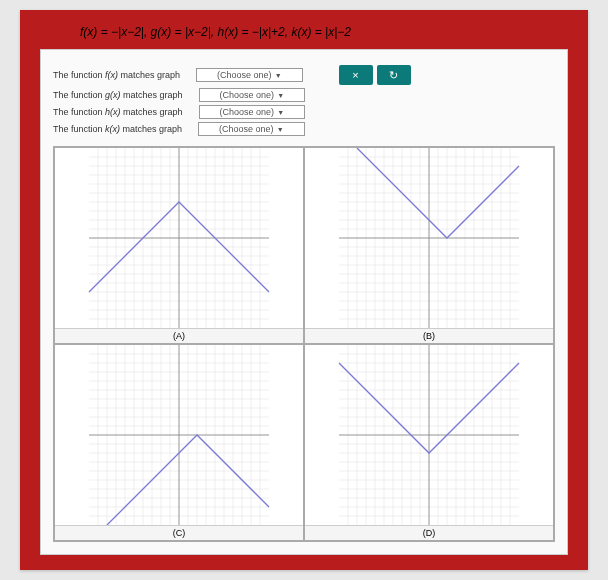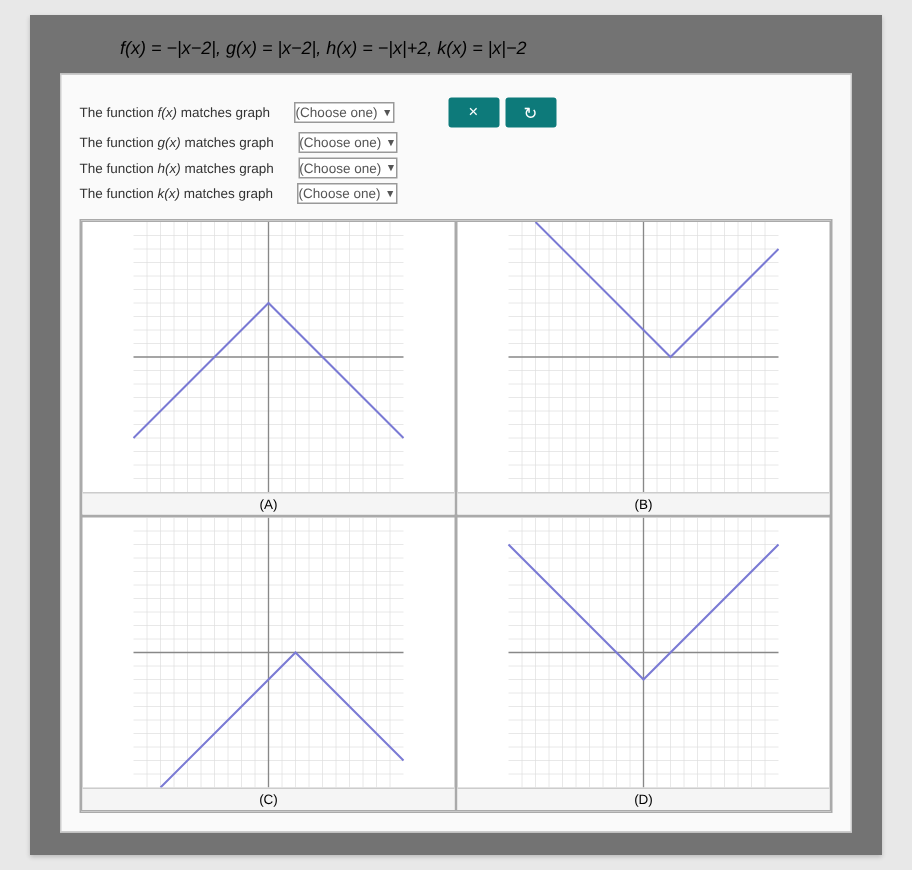--- a/index.html
+++ b/index.html
@@ -1,22 +1,22 @@
 <!DOCTYPE html>
 <html><head>
 <meta charset="utf-8">
 <style>
 body{margin:0;background:#e8e8e8;font-family:Arial,sans-serif;font-size:10px;width:608px}
-.page{background:#737373;margin:10px 20px;padding:15px 20px;box-shadow:0 1px 3px rgba(0,0,0,.2)}
+.page{background:#b91c1c;margin:10px 20px;padding:15px 20px;box-shadow:0 1px 3px rgba(0,0,0,.2)}
 .equation{font-style:italic;font-size:12px;margin-bottom:10px;padding-left:40px}
 .content{border:1px solid #ccc;padding:12px;background:#fafafa}
 .row{display:flex;align-items:center;margin:3px 0;gap:16px}
 .row-text{font-size:9px;color:#333}
 .fn{font-style:italic}
-.dropdown{display:inline-flex;align-items:center;border:1px solid #999;background:#fff;padding:1px 0;font-size:9px;color:#555;cursor:pointer}
+.dropdown{display:inline-flex;align-items:center;border:1px solid #999;background:#fff;padding:1px 20px;font-size:9px;color:#555;cursor:pointer}
 .dropdown .arrow{margin-left:3px;font-size:7px}
 .btns{display:inline-flex;gap:4px;margin-left:20px}
 .btn{background:#0d7a7a;color:#fff;width:34px;height:20px;display:flex;align-items:center;justify-content:center;border-radius:2px;cursor:pointer;font-size:11px}
 .graphs{display:grid;grid-template-columns:1fr 1fr;margin-top:10px;border:1px solid #aaa}
 .graph-cell{border:1px solid #aaa;position:relative;background:#fff}
 .graph-svg{display:block;width:100%;height:180px}
 .graph-label{text-align:center;font-size:9px;padding:2px;border-top:1px solid #ccc;background:#f5f5f5}
 </style>
 </head>
 <body>

